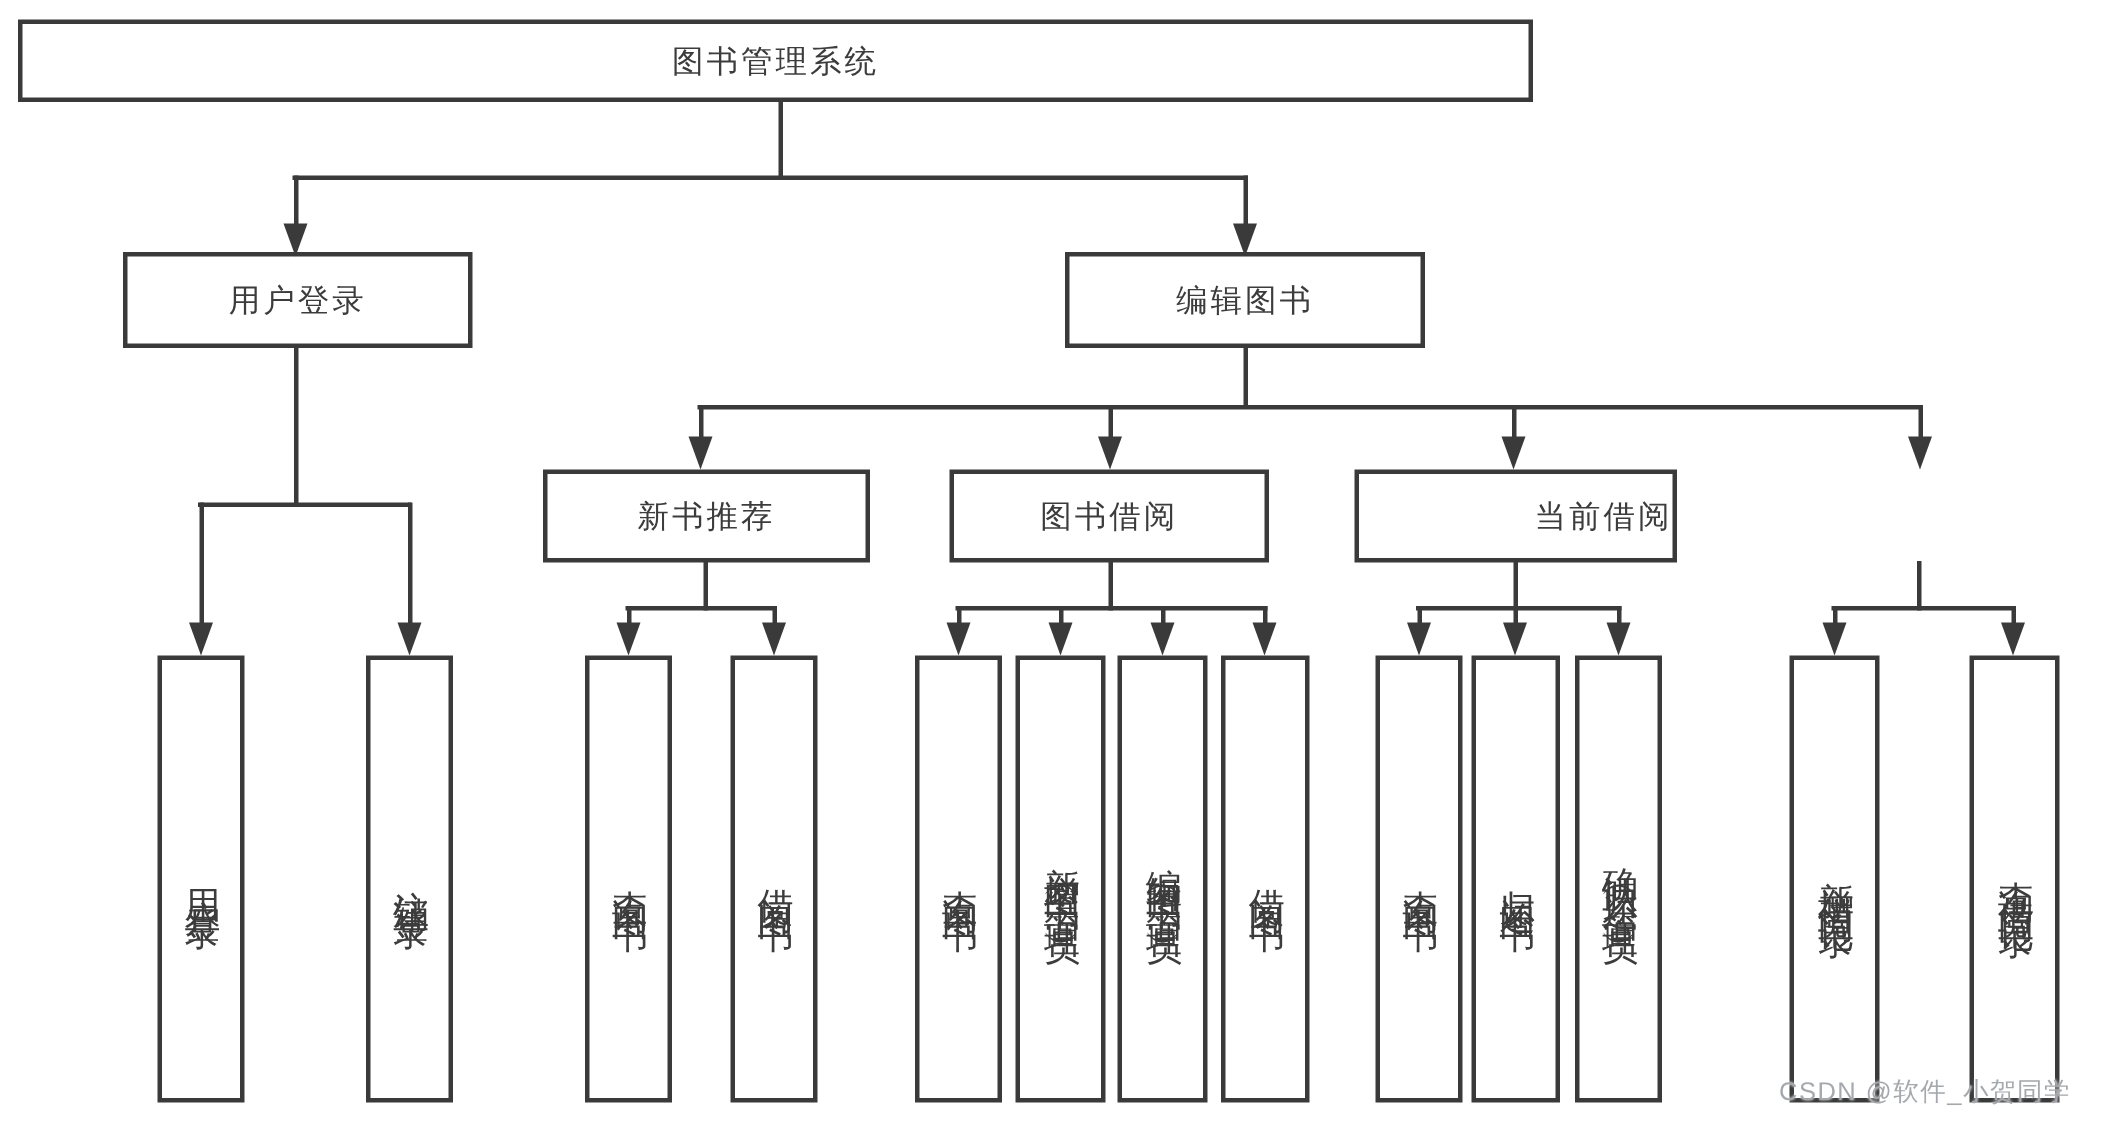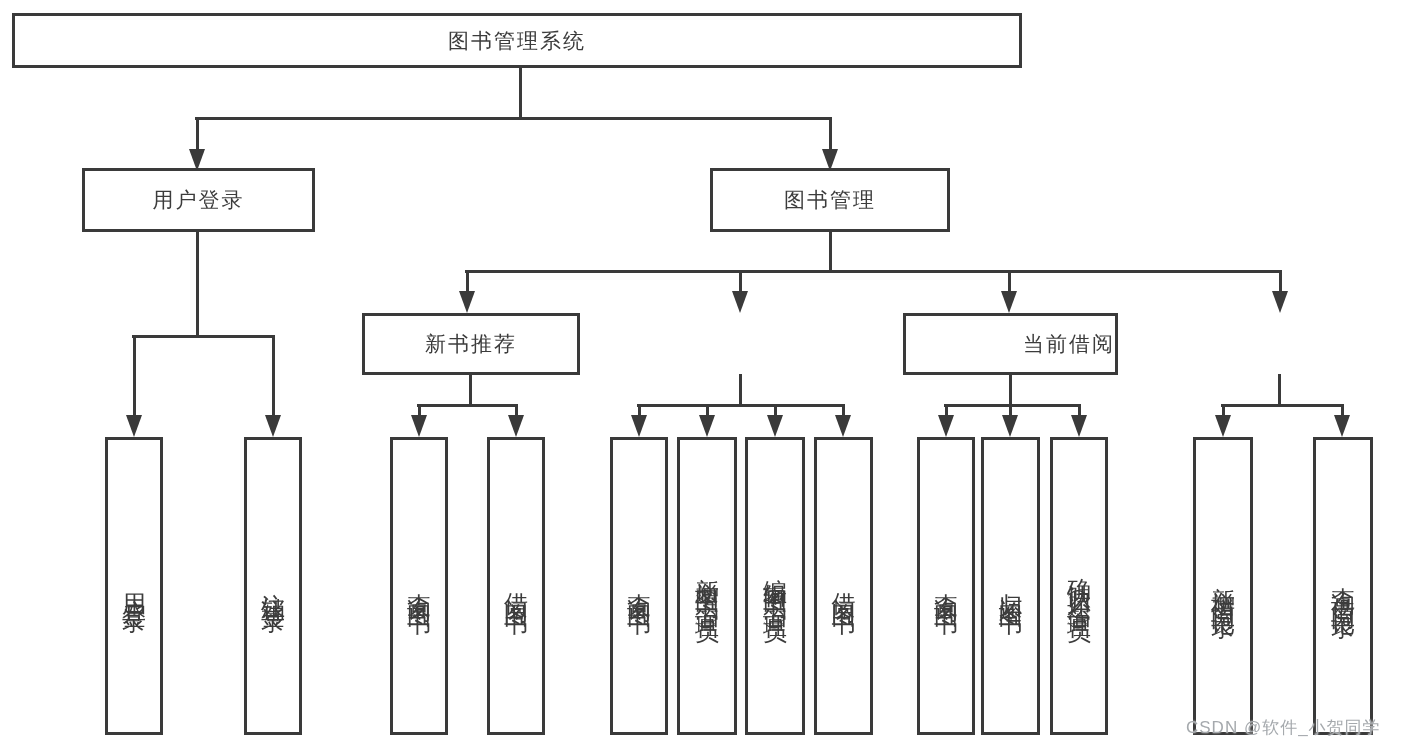--- a/index.html
+++ b/index.html
@@ -54,25 +54,28 @@
 <div class="stage">
 
   <div class="box root">
     <span class="hlabel">图书管理系统</span>
   </div>
 
   <div class="box lvl2-a">
     <span class="hlabel">用户登录</span>
   </div>
   <div class="box lvl2-b">
-    <span class="hlabel">图书管理</span>
+    <span class="hlabel">编辑图书</span>
   </div>
 
   <div class="box lvl3" style="left:362px;width:218px;">
     <span class="hlabel">新书推荐</span>
+  </div>
+  <div class="box lvl3" style="left:633px;width:213px;">
+    <span class="hlabel">图书借阅</span>
   </div>
   <div class="box lvl3" style="left:903px;width:215px;justify-content:flex-end;">
     <span class="hlabel">当前借阅</span>
   </div>
 
   <div class="box leaf" style="left:105px;width:58px;">
     <span class="vtext">用户登录</span>
   </div>
   <div class="box leaf" style="left:244px;width:58px;">
     <span class="vtext">注销登录</span>

